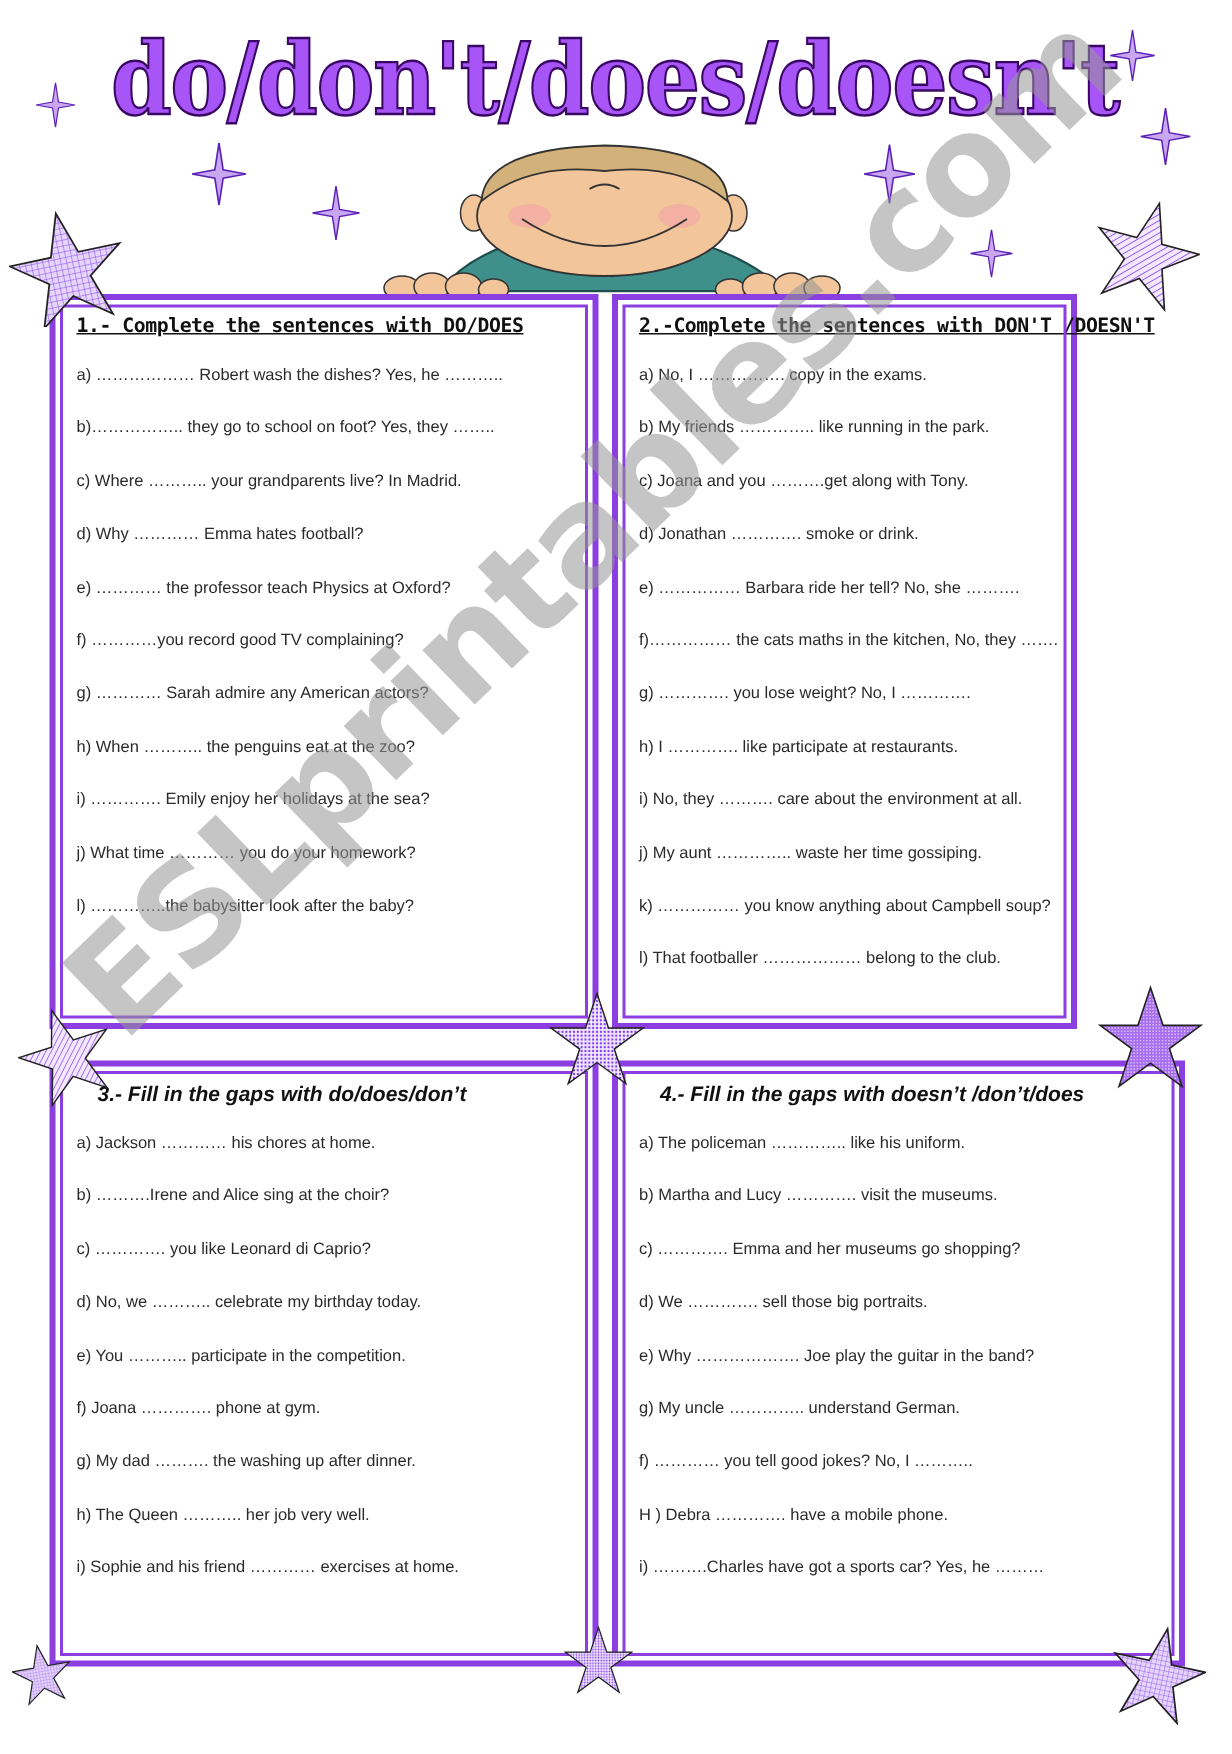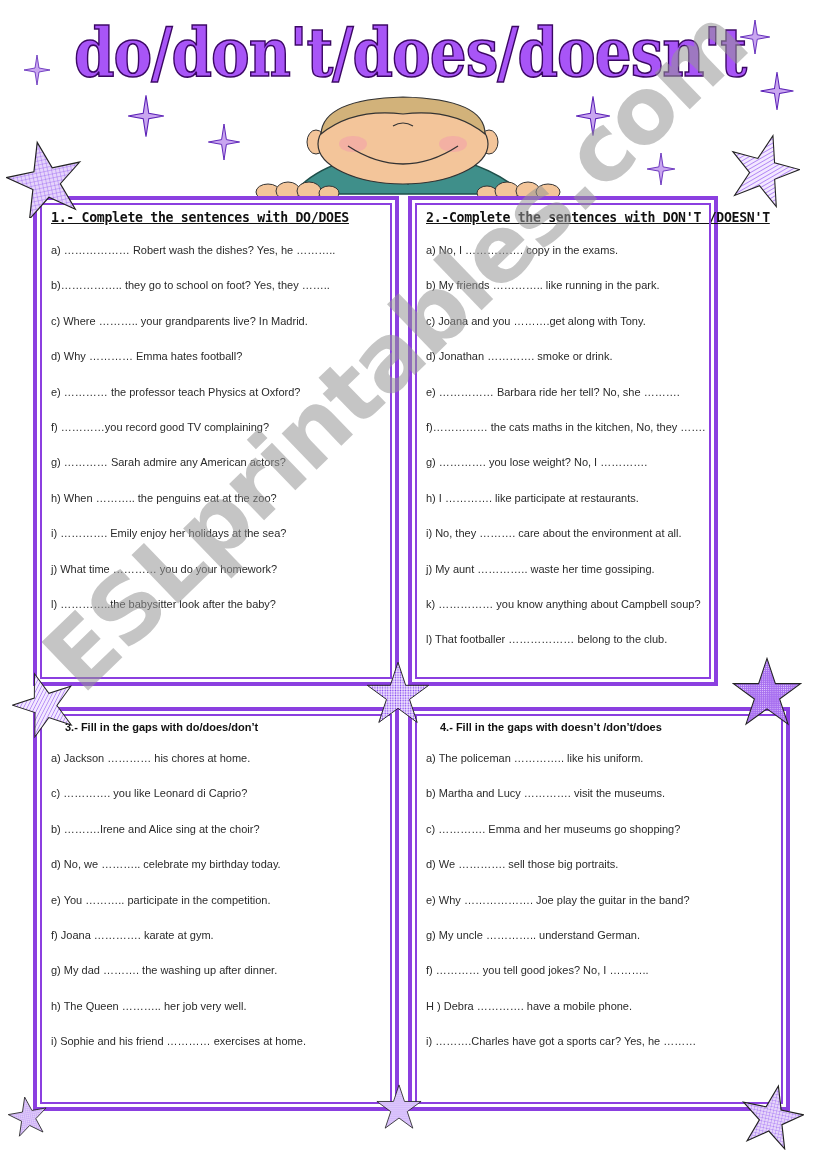--- a/index.html
+++ b/index.html
@@ -29,21 +29,21 @@
   .box::after {
     content: ""; position: absolute; inset: 3px;
     border: 2px solid #8b3fe0; pointer-events: none;
   }
   .box .inner { position: absolute; left: 14px; top: 10px; right: 10px; }
   .box-title {
     font-weight: bold; font-size: 13.2px; color: #111; margin-bottom: 16px;
     white-space: nowrap;
   }
   .box-title.comic { font-family: "DejaVu Sans Mono", monospace; letter-spacing: -0.3px; text-decoration: underline; }
-  .box-title.calibri { font-family: "Liberation Sans", sans-serif; font-size: 11px; padding-left: 14px; }
+  .box-title.calibri { font-family: "Liberation Sans", sans-serif; font-size: 14px; padding-left: 14px; font-style: italic; }
   .item {
     font-family: Liberation Sans, sans-serif; font-size: 11px; color: #2a2a2a;
     height: 35.4px; line-height: 18px; white-space: nowrap;
   }
   .watermark {
     position: absolute; left: 60px; top: 620px;
     font-family: "DejaVu Sans", sans-serif; font-weight: bold; font-size: 92px;
     color: rgba(150,150,150,0.55); transform: rotate(-44deg); transform-origin: left center;
     white-space: nowrap; pointer-events: none; letter-spacing: -2px;
   }
@@ -130,25 +130,25 @@
     <div class="item">j) My aunt ………….. waste her time gossiping.</div>
     <div class="item">k) …………… you know anything about Campbell soup?</div>
     <div class="item">l) That footballer ……………… belong to the club.</div>
   </div>
 </div>
 
 <div class="box" style="left:33px;top:707px;width:366px;height:404px;">
   <div class="inner">
     <div class="box-title calibri">3.- Fill in the gaps with do/does/don’t</div>
     <div class="item">a) Jackson ………… his chores at home.</div>
+    <div class="item">b) ……….Irene and Alice sing at the choir?</div>
     <div class="item">c) …………. you like Leonard di Caprio?</div>
-    <div class="item">b) ……….Irene and Alice sing at the choir?</div>
     <div class="item">d) No, we ……….. celebrate my birthday today.</div>
     <div class="item">e) You ……….. participate in the competition.</div>
-    <div class="item">f)  Joana …………. karate at gym.</div>
+    <div class="item">f)  Joana …………. phone at gym.</div>
     <div class="item">g) My dad ………. the washing up after dinner.</div>
     <div class="item">h) The Queen ……….. her job very well.</div>
     <div class="item">i) Sophie  and his friend ………… exercises at home.</div>
   </div>
 </div>
 
 <div class="box" style="left:408px;top:707px;width:382px;height:404px;">
   <div class="inner">
     <div class="box-title calibri">4.- Fill in the gaps with doesn’t /don’t/does</div>
     <div class="item">a) The policeman ………….. like his uniform.</div>

